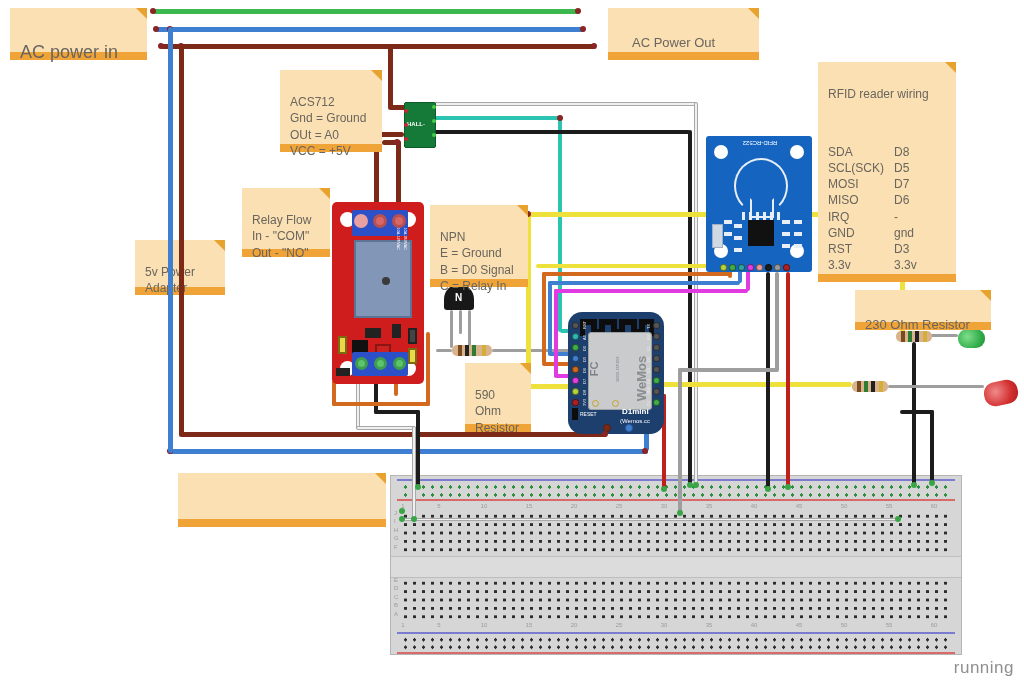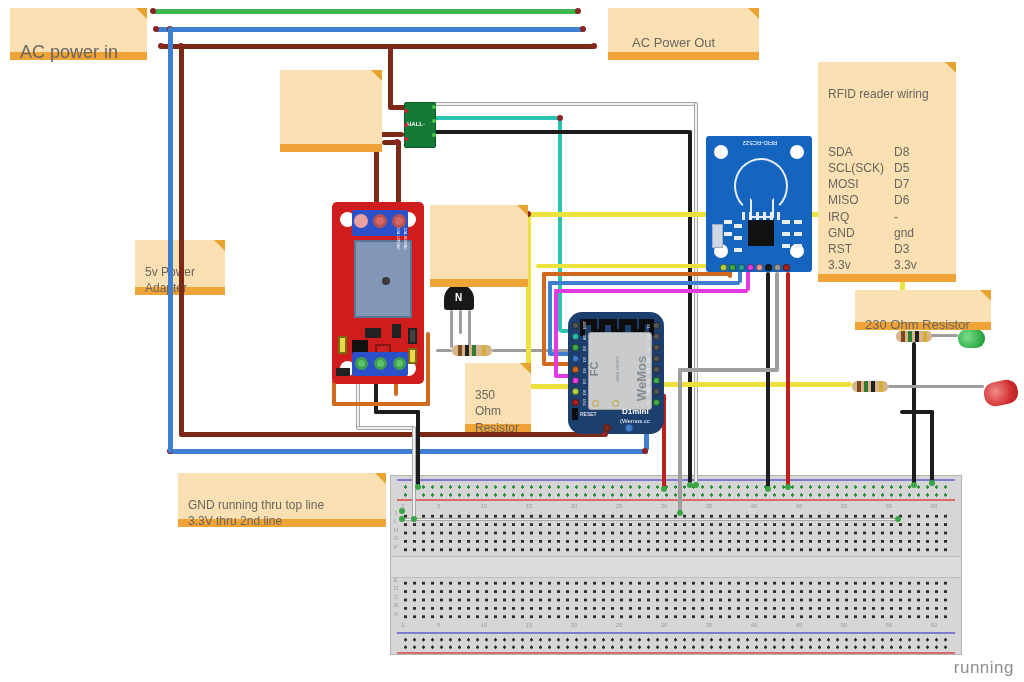--- a/index.html
+++ b/index.html
@@ -45,57 +45,69 @@
     <span>AC power in</span>
     <i class="fold"></i>
   </div>
 
   <div class="note" style="left:608px;top:8px;width:117px;height:30px;font-size:13px;padding-left:24px;">
     <span>AC Power Out</span>
     <i class="fold"></i>
   </div>
 
   <div class="note" style="left:280px;top:70px;width:82px;height:60px;">
+    <span>ACS712
+Gnd = Ground
+OUt = A0
+VCC = +5V</span>
     <i class="fold"></i>
   </div>
 
   <div class="note" style="left:818px;top:62px;width:118px;height:198px;">
     <div>RFID reader wiring</div>
     <div style="height:9px;"></div>
     <div id="rfid-rows"><div style="display: flex;"><span style="width: 66px;">SDA</span><span>D8</span></div><div style="display: flex;"><span style="width: 66px;">SCL(SCK)</span><span>D5</span></div><div style="display: flex;"><span style="width: 66px;">MOSI</span><span>D7</span></div><div style="display: flex;"><span style="width: 66px;">MISO</span><span>D6</span></div><div style="display: flex;"><span style="width: 66px;">IRQ</span><span>-</span></div><div style="display: flex;"><span style="width: 66px;">GND</span><span>gnd</span></div><div style="display: flex;"><span style="width: 66px;">RST</span><span>D3</span></div><div style="display: flex;"><span style="width: 66px;">3.3v</span><span>3.3v</span></div></div>
     <i class="fold"></i>
   </div>
 
+  <div class="note" style="left:242px;top:188px;width:68px;height:47px;">
+    <span>Relay Flow
+In - "COM"
+Out - "NO"</span>
+    <i class="fold"></i>
+  </div>
 
   <div class="note" style="left:135px;top:240px;width:70px;height:33px;">
     <span>5v Power
 Adapter</span>
     <i class="fold"></i>
   </div>
 
 
   <div class="note" style="left:430px;top:205px;width:78px;height:60px;">
+    <span>NPN
+E = Ground
+B = D0 Signal
+C = Relay In</span>
     <i class="fold"></i>
   </div>
 
   <div class="note" style="left:465px;top:363px;width:46px;height:47px;">
-    <span>350
+    <span>590
 Ohm
 Resistor</span>
     <i class="fold"></i>
   </div>
 
   <div class="note" style="left:855px;top:290px;width:116px;height:18px;font-size:13px;">
     <span>230 Ohm Resistor</span>
     <i class="fold"></i>
   </div>
 
   <div class="note" style="left:178px;top:473px;width:188px;height:32px;">
-    <span>GND running thru top line
-3.3V thru 2nd line</span>
     <i class="fold"></i>
   </div>
 
   <div id="breadboard">
     <div class="rail-line" style="left:6px;top:3px;width:558px;background:#7b7bd0;"></div>
     <div class="holes" style="left:10px;top:7px;width:550px;height:16px;
       background-image:radial-gradient(circle,#2e8f3c 1.6px,transparent 1.8px);background-size:9px 8px;"></div>
     <div class="rail-line" style="left:6px;top:23px;width:558px;background:#d86a6a;"></div>
 
     <div class="holes" style="left:10px;top:36px;width:550px;height:42px;

